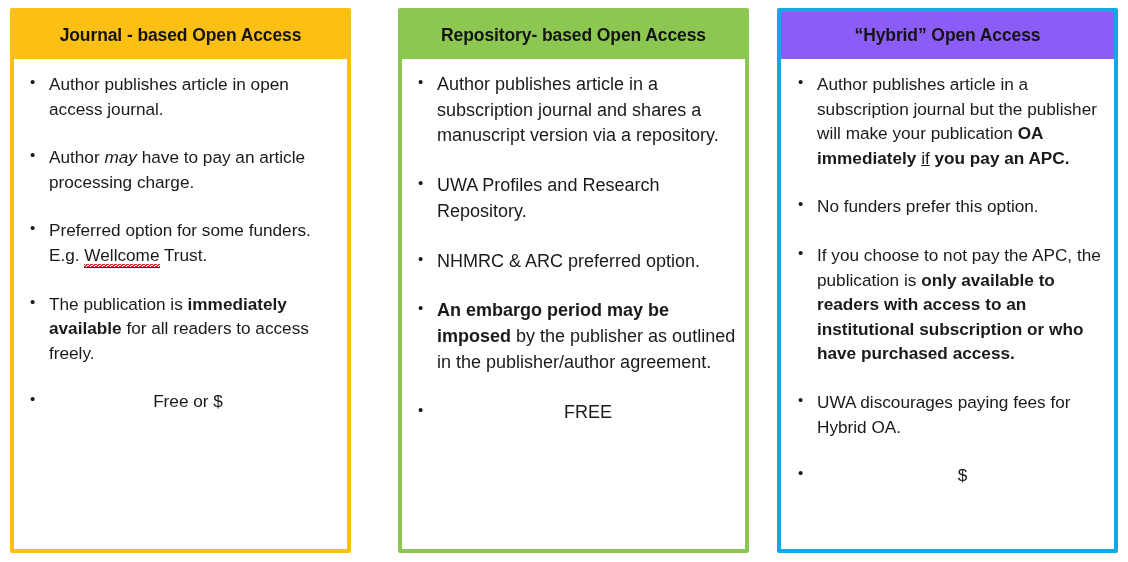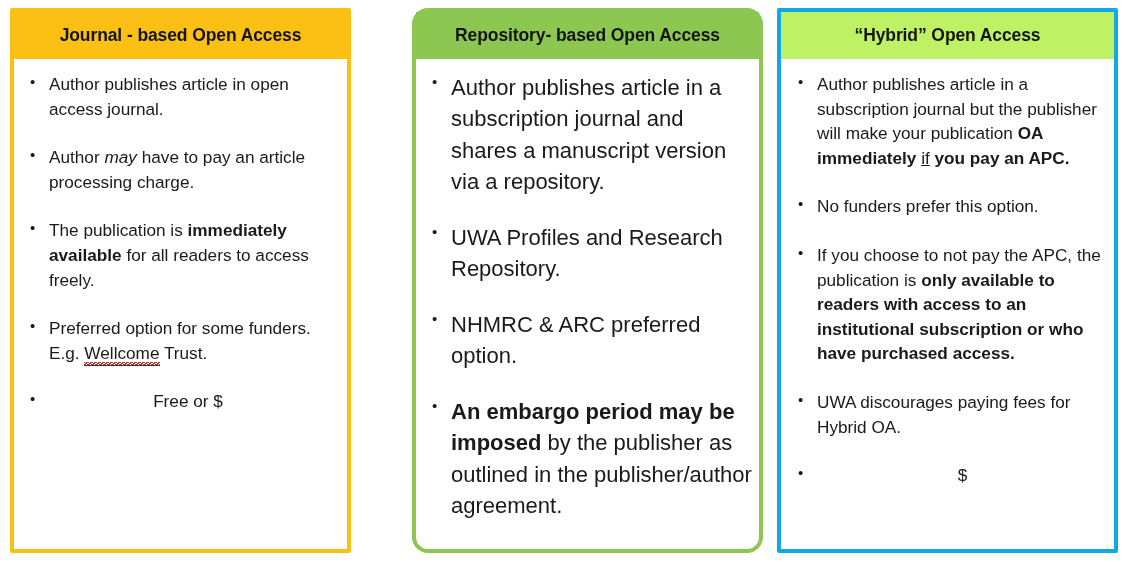--- a/index.html
+++ b/index.html
@@ -25,39 +25,39 @@
     height: 545px;
     box-sizing: border-box;
     border-style: solid;
     border-width: 4px;
     background: #ffffff;
     display: flex;
     flex-direction: column;
     border-radius: 2px;
   }
   .card-1 { left: 10px;  width: 341px; border-color: #FBC013; }
-  .card-2 { left: 412px; width: 351px; border-color: #8DC63F; border-radius: 16px; }
+  .card-2 { left: 398px; width: 351px; border-color: #8DC63F; }
   .card-3 { left: 777px; width: 341px; border-color: #00A6E2; }
 
   .card-2 { border-color: #8CC751; }
   .card-3 { border-color: #11A8E3; }
 
   .card-header {
     flex: 0 0 auto;
     height: 47px;
     display: flex;
     align-items: center;
     justify-content: center;
     text-align: center;
     padding: 0 8px;
     box-sizing: border-box;
   }
   .card-1 .card-header { background: #FBC013; }
   .card-2 .card-header { background: #8CC751; }
-  .card-3 .card-header { background: #bef264; }
+  .card-3 .card-header { background: #8b5cf6; }
 
   .card-title {
     font-size: 17.5px;
     font-weight: bold;
     color: #141414;
     letter-spacing: -0.1px;
     line-height: 1.15;
   }
 
   .card-body {
@@ -88,21 +88,21 @@
     top: -1px;
     font-size: 15px;
     color: #1a1a1a;
     line-height: 1.5;
   }
 
   
   .card-1 .card-body { padding-left: 13px; padding-right: 20px; }
   .card-1 ul.bullets > li { font-size: 17.2px; }
   .card-2 .card-body { padding-left: 13px; padding-right: 6px; }
-  .card-2 ul.bullets > li { font-size: 22px; }
+  .card-2 ul.bullets > li { font-size: 18px; }
   .card-3 .card-body { padding-left: 14px; padding-right: 6px; }
   .card-3 ul.bullets > li { font-size: 17.2px; }
 
   .b { font-weight: bold; }
   .i { font-style: italic; }
   .bu { font-weight: normal; text-decoration: underline; }
 
   
   .spell {
     background-image:
@@ -121,22 +121,22 @@
 <div class="board">
 
   <div class="card card-1">
     <div class="card-header">
       <span class="card-title">Journal - based Open Access</span>
     </div>
     <div class="card-body">
       <ul class="bullets">
           <li><span>Author publishes article in open access journal.</span></li>
           <li><span>Author </span><span class="i">may</span><span> have to pay an article processing charge.</span></li>
+          <li><span>Preferred option for some funders. E.g. </span><span class="spell">Wellcome</span><span> Trust.</span></li>
           <li><span>The publication is </span><span class="b">immediately available</span><span> for all readers to access freely.</span></li>
-          <li><span>Preferred option for some funders. E.g. </span><span class="spell">Wellcome</span><span> Trust.</span></li>
           <li><span>Free or $</span></li>
         </ul>
     </div>
   </div>
 
   <div class="card card-2">
     <div class="card-header">
       <span class="card-title">Repository- based Open Access</span>
     </div>
     <div class="card-body">

